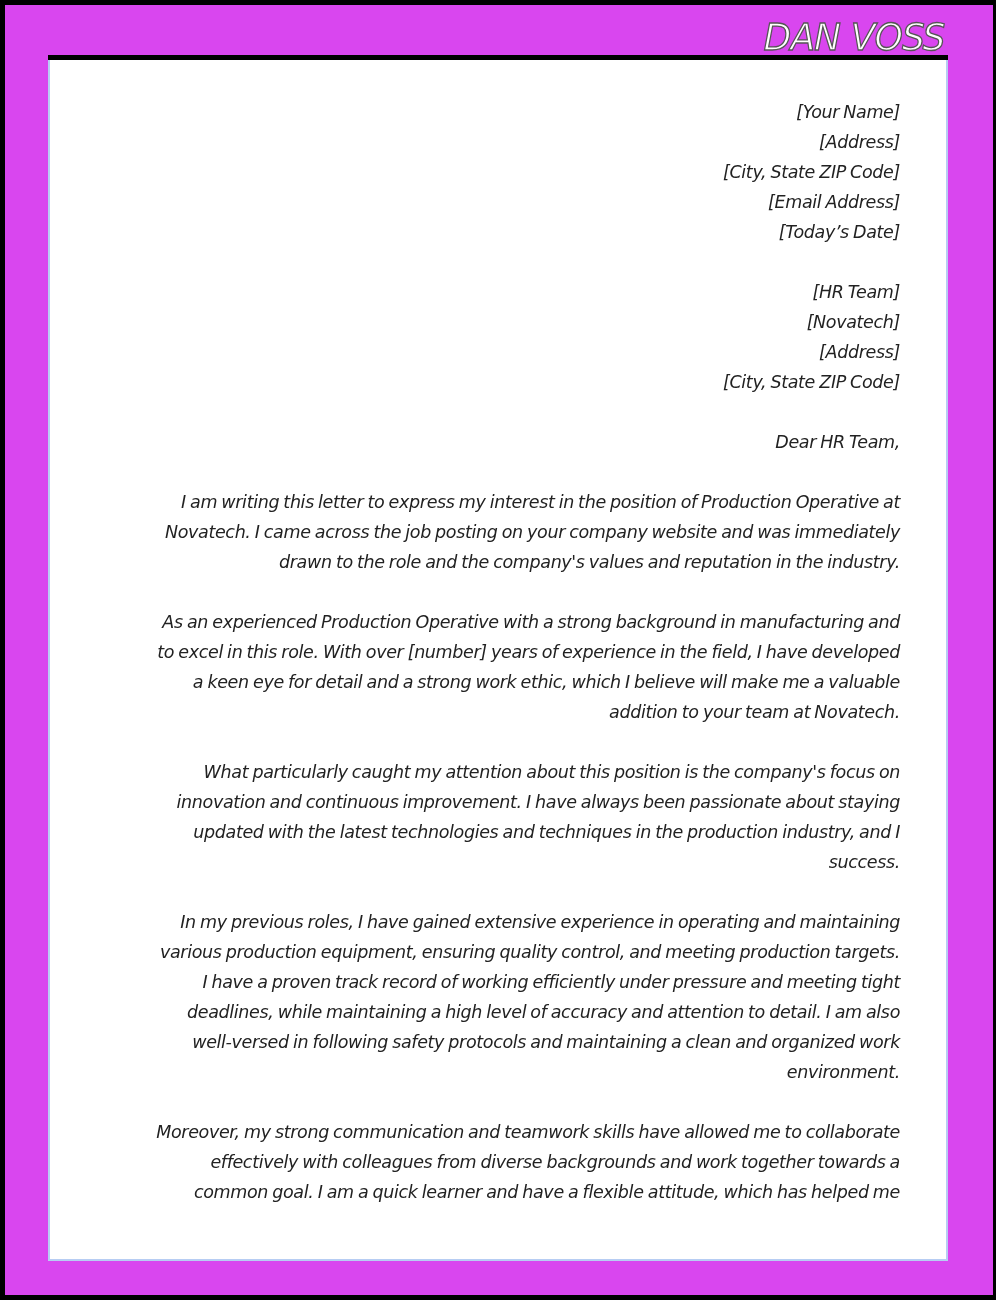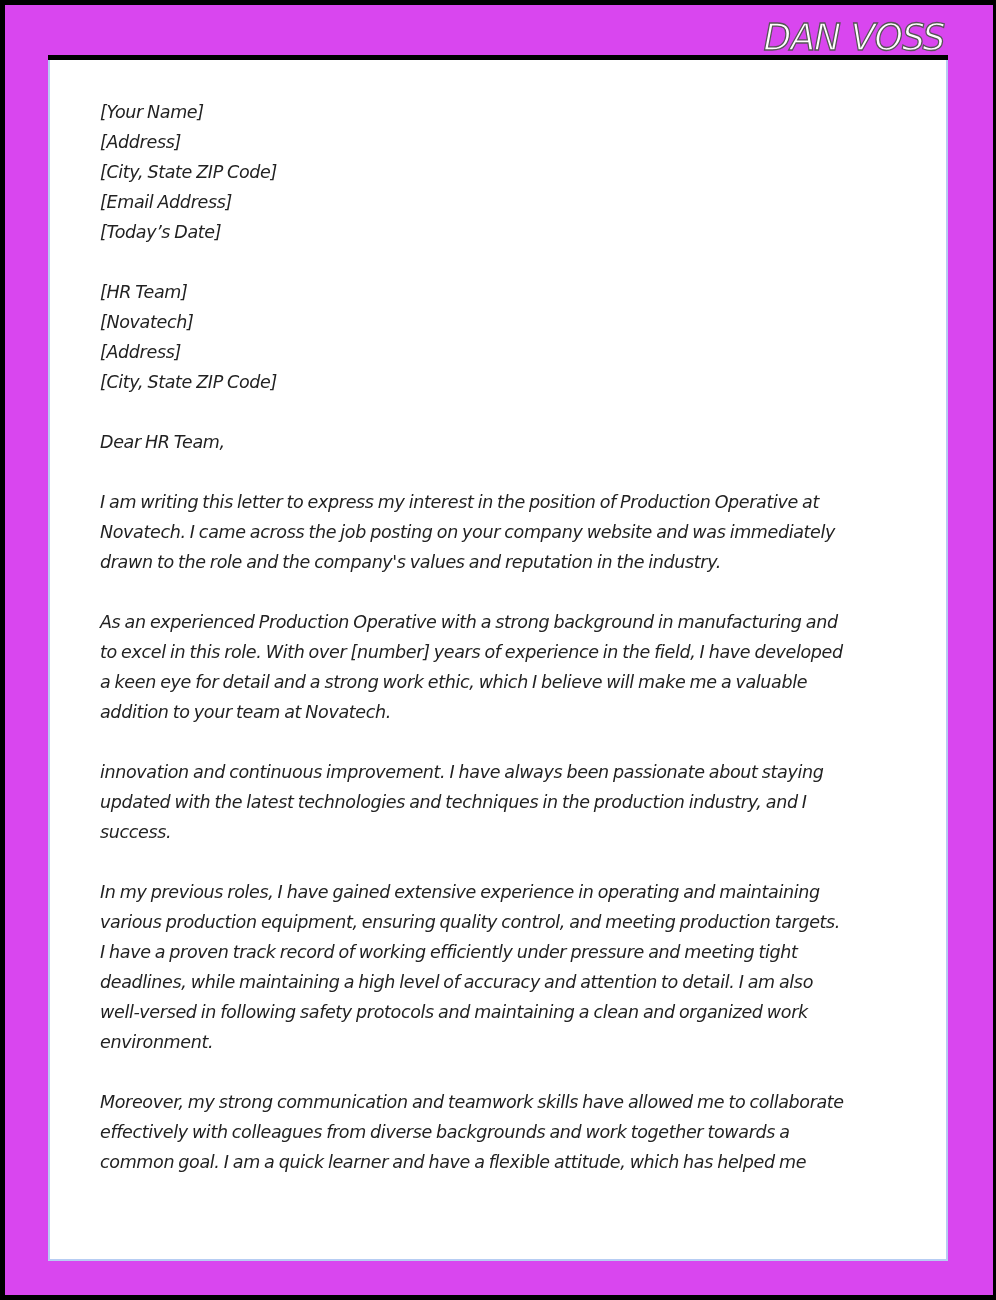--- a/index.html
+++ b/index.html
@@ -40,21 +40,21 @@
     .content {
       position: absolute; left: 95px; top: 92px;
       width: 800px;
       font-family: "DejaVu Sans", sans-serif;
       font-size: 17.5px; line-height: 30px;
       color: #222;
       letter-spacing: -0.35px;
       word-spacing: -1px;
       z-index: 2;
     }
-    .content p { margin: 0 0 30px 0; }
+    .content p { margin: 0 0 30px 0; text-align: right; }
     .content .line { display: block; white-space: nowrap; }
     .watermark {
       position: absolute; left: 841px; top: 1302px;
       font-family: "DejaVu Sans", sans-serif;
       font-size: 16px; color: #444; letter-spacing: -0.3px;
       z-index: 3;
       background: #fff;
       padding: 0 2px;
     }
   </style>
@@ -88,20 +88,21 @@
       <span class="line">Novatech. I came across the job posting on your company website and was immediately</span>
       <span class="line">drawn to the role and the company's values and reputation in the industry.</span>
     </p>
     <p>
       <span class="line">As an experienced Production Operative with a strong background in manufacturing and</span>
       <span class="line">to excel in this role. With over [number] years of experience in the field, I have developed</span>
       <span class="line">a keen eye for detail and a strong work ethic, which I believe will make me a valuable</span>
       <span class="line">addition to your team at Novatech.</span>
     </p>
     <p>
+      <span class="line">What particularly caught my attention about this position is the company's focus on</span>
       <span class="line">innovation and continuous improvement. I have always been passionate about staying</span>
       <span class="line">updated with the latest technologies and techniques in the production industry, and I</span>
       <span class="line">success.</span>
     </p>
     <p>
       <span class="line">In my previous roles, I have gained extensive experience in operating and maintaining</span>
       <span class="line">various production equipment, ensuring quality control, and meeting production targets.</span>
       <span class="line">I have a proven track record of working efficiently under pressure and meeting tight</span>
       <span class="line">deadlines, while maintaining a high level of accuracy and attention to detail. I am also</span>
       <span class="line">well-versed in following safety protocols and maintaining a clean and organized work</span>

